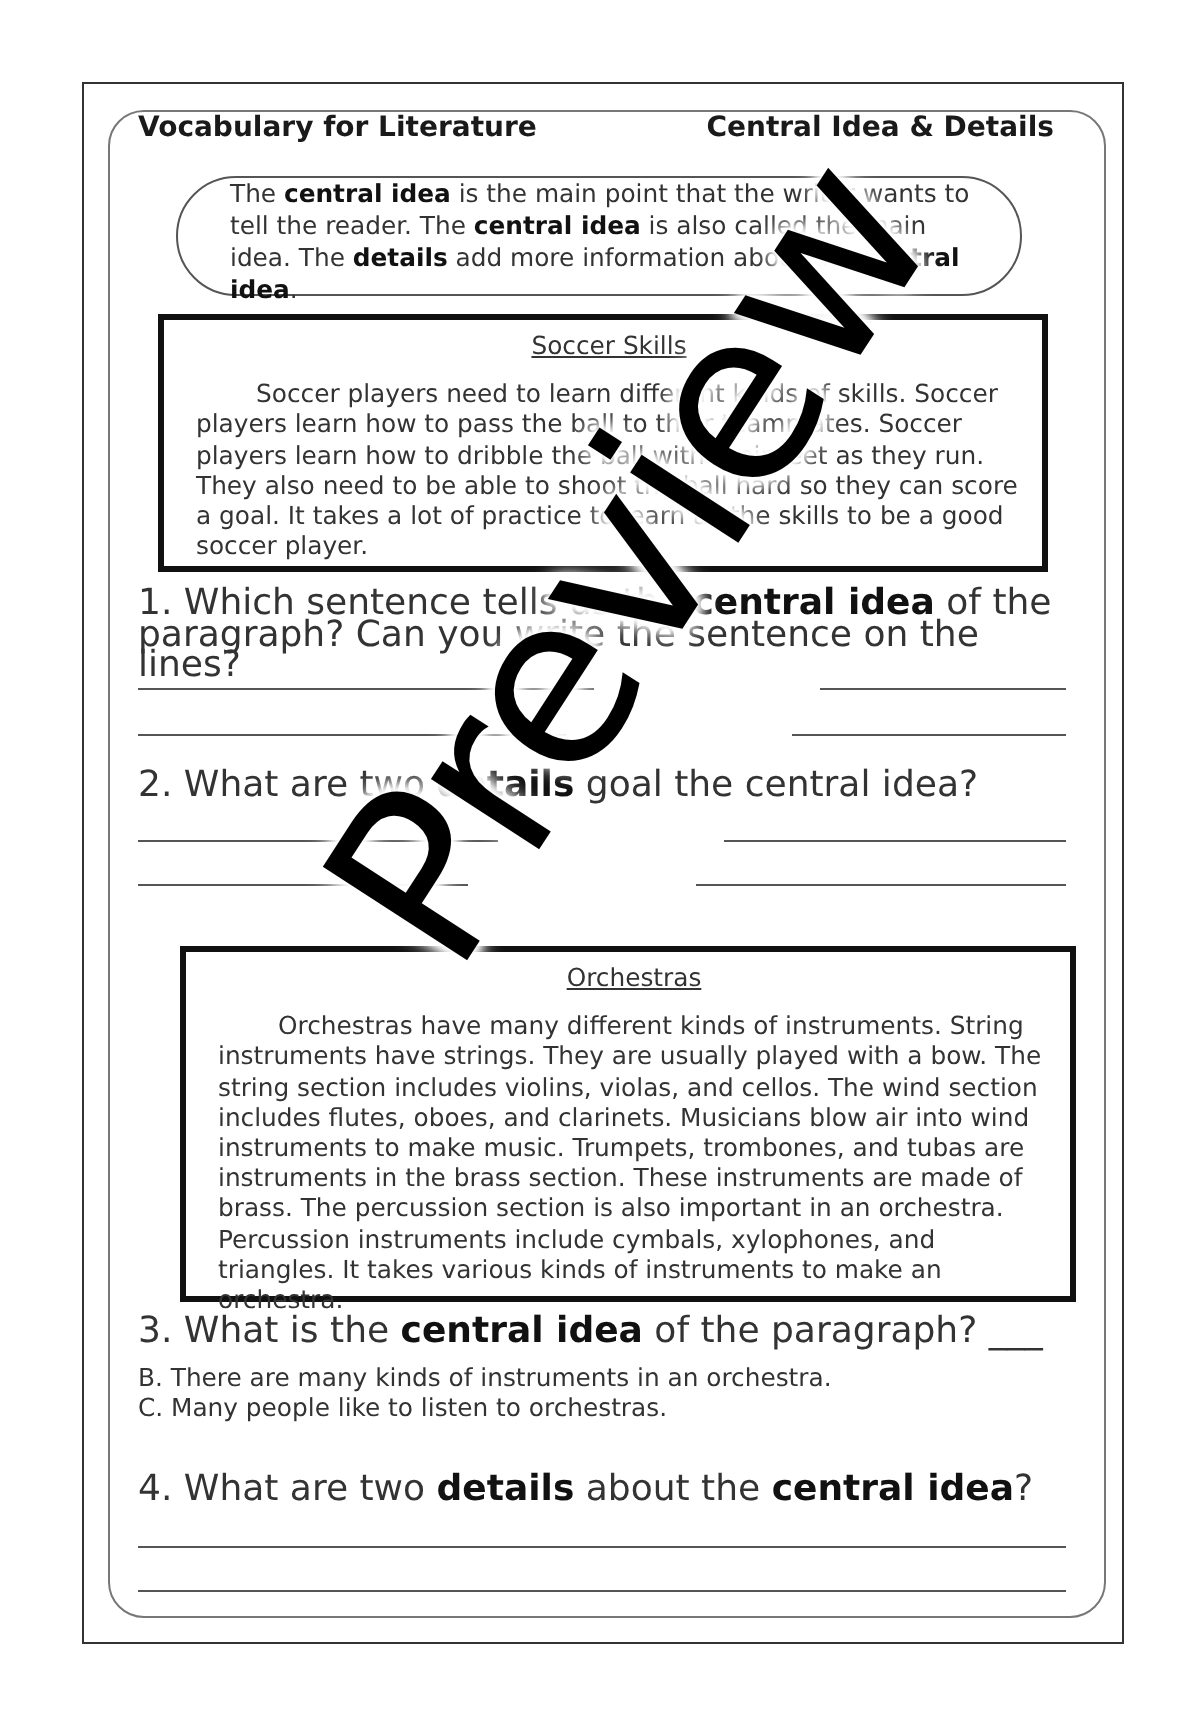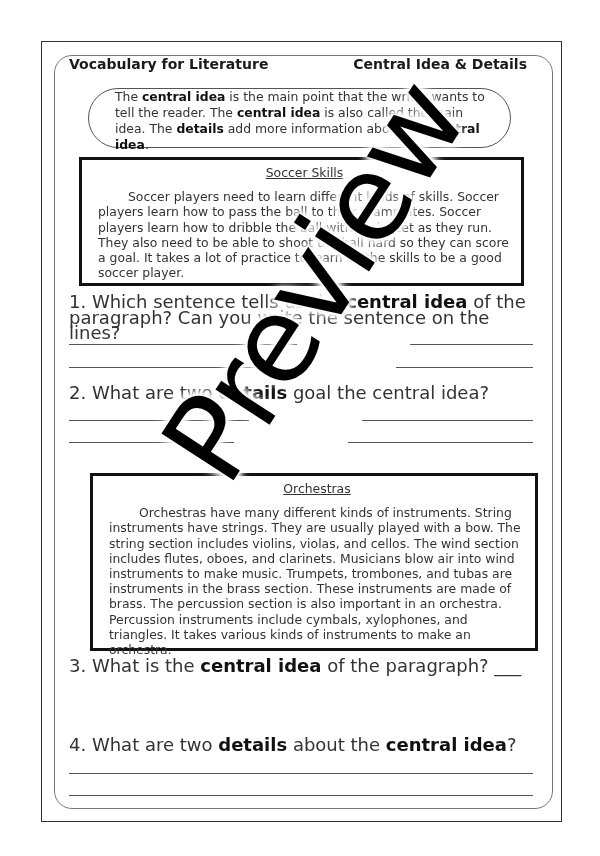--- a/index.html
+++ b/index.html
@@ -62,19 +62,21 @@
 <div class="line" style="left:69px; top:442px; width:165px;"></div>
 <div class="line" style="left:348px; top:442px; width:185px;"></div>
 
 <div class="passage orch">
   <div class="ptitle">Orchestras</div>
   <div class="pbody">Orchestras have many different kinds of instruments. String instruments have strings. They are usually played with a bow. The string section includes violins, violas, and cellos. The wind section includes flutes, oboes, and clarinets. Musicians blow air into wind instruments to make music. Trumpets, trombones, and tubas are instruments in the brass section. These instruments are made of brass. The percussion section is also important in an orchestra. Percussion instruments include cymbals, xylophones, and triangles. It takes various kinds of instruments to make an orchestra.</div>
 </div>
 
 <div class="q" style="top:658px;"><span>3. What is the </span><b>central idea</b><span> of the paragraph? ___</span></div>
 <div class="opts">
+  <div>B. There are many kinds of instruments in an orchestra.</div>
+  <div>C. Many people like to listen to orchestras.</div>
 </div>
 
 <div class="q" style="top:737px;"><span>4. What are two </span><b>details</b><span> about the </span><b>central idea</b><span>?</span></div>
 <div class="line" style="left:69px; top:773px; width:464px;"></div>
 <div class="line" style="left:69px; top:795px; width:464px;"></div>
 
 <div class="watermark">Preview</div>
 
 </body></html>

